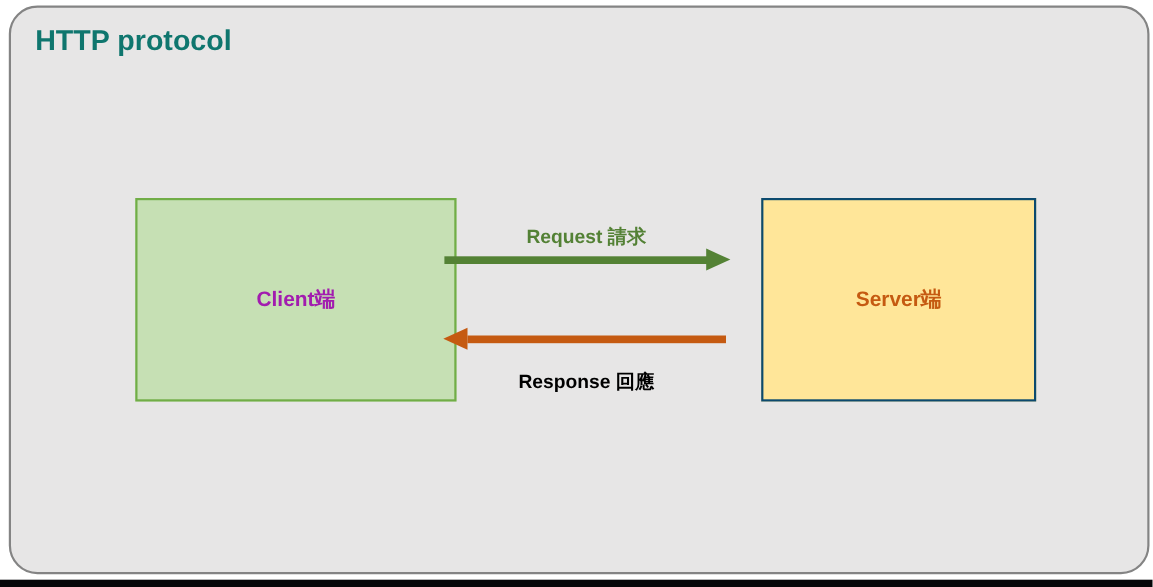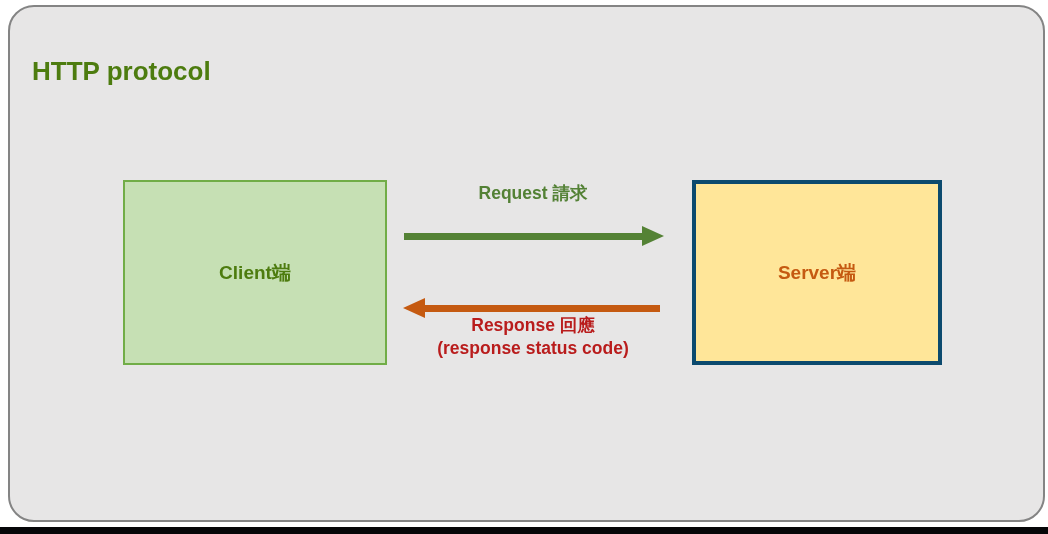--- a/index.html
+++ b/index.html
@@ -24,64 +24,64 @@
     background: #e7e6e6;
     border: 2px solid #848484;
     border-radius: 26px;
   }
   .slide-title {
     position: absolute;
     left: 22px;
     top: 14px;
     font-size: 26px;
     font-weight: bold;
-    color: #4d7c0f;
+    color: #0f766e;
     letter-spacing: 0px;
-    margin-top: 35px;
   }
   .node-box {
     position: absolute;
     top: 173px;
     height: 185px;
     box-sizing: border-box;
     display: flex;
     flex-direction: column;
     align-items: center;
     justify-content: center;
     text-align: center;
     font-weight: bold;
     font-size: 19px;
     line-height: 26px;
   }
   .client-box {
     left: 113px;
-    width: 264px;
+    width: 292px;
     background: #c6e0b4;
     border: 2px solid #71ad47;
-    color: #4d7c0f;
+    color: #a21caf;
     gap: 16px;
   }
   .server-box {
     left: 682px;
     width: 250px;
     background: #ffe699;
-    border: 4px solid #0c4a6e;
+    border: 2px solid #0c4a6e;
     color: #c55a11;
   }
   .arrow-label {
     position: absolute;
     left: 393px;
     width: 260px;
     text-align: center;
     font-weight: bold;
     font-size: 17.5px;
     line-height: 23px;
+    margin-top: 22px;
   }
   .request-label { top: 175px; color: #538135; }
-  .response-label { top: 307px; color: #b91c1c; }
+  .response-label { top: 307px; color: #000000; }
 
   .arrow-shaft {
     position: absolute;
     height: 7px;
   }
   .request-shaft {
     left: 394px;
     top: 226px;
     width: 239px;
     background: #548235;
@@ -142,20 +142,19 @@
     </div>
 
     <div class="arrow-shaft request-shaft"></div>
     <div class="arrow-head request-head"></div>
 
     <div class="arrow-head response-head"></div>
     <div class="arrow-shaft response-shaft"></div>
 
     <div class="arrow-label response-label">
       <div>Response 回應</div>
-      <div>(response status code)</div>
     </div>
 
   </div>
 
   <div class="bottom-bar"></div>
 
 </div>
 
 </body></html>

